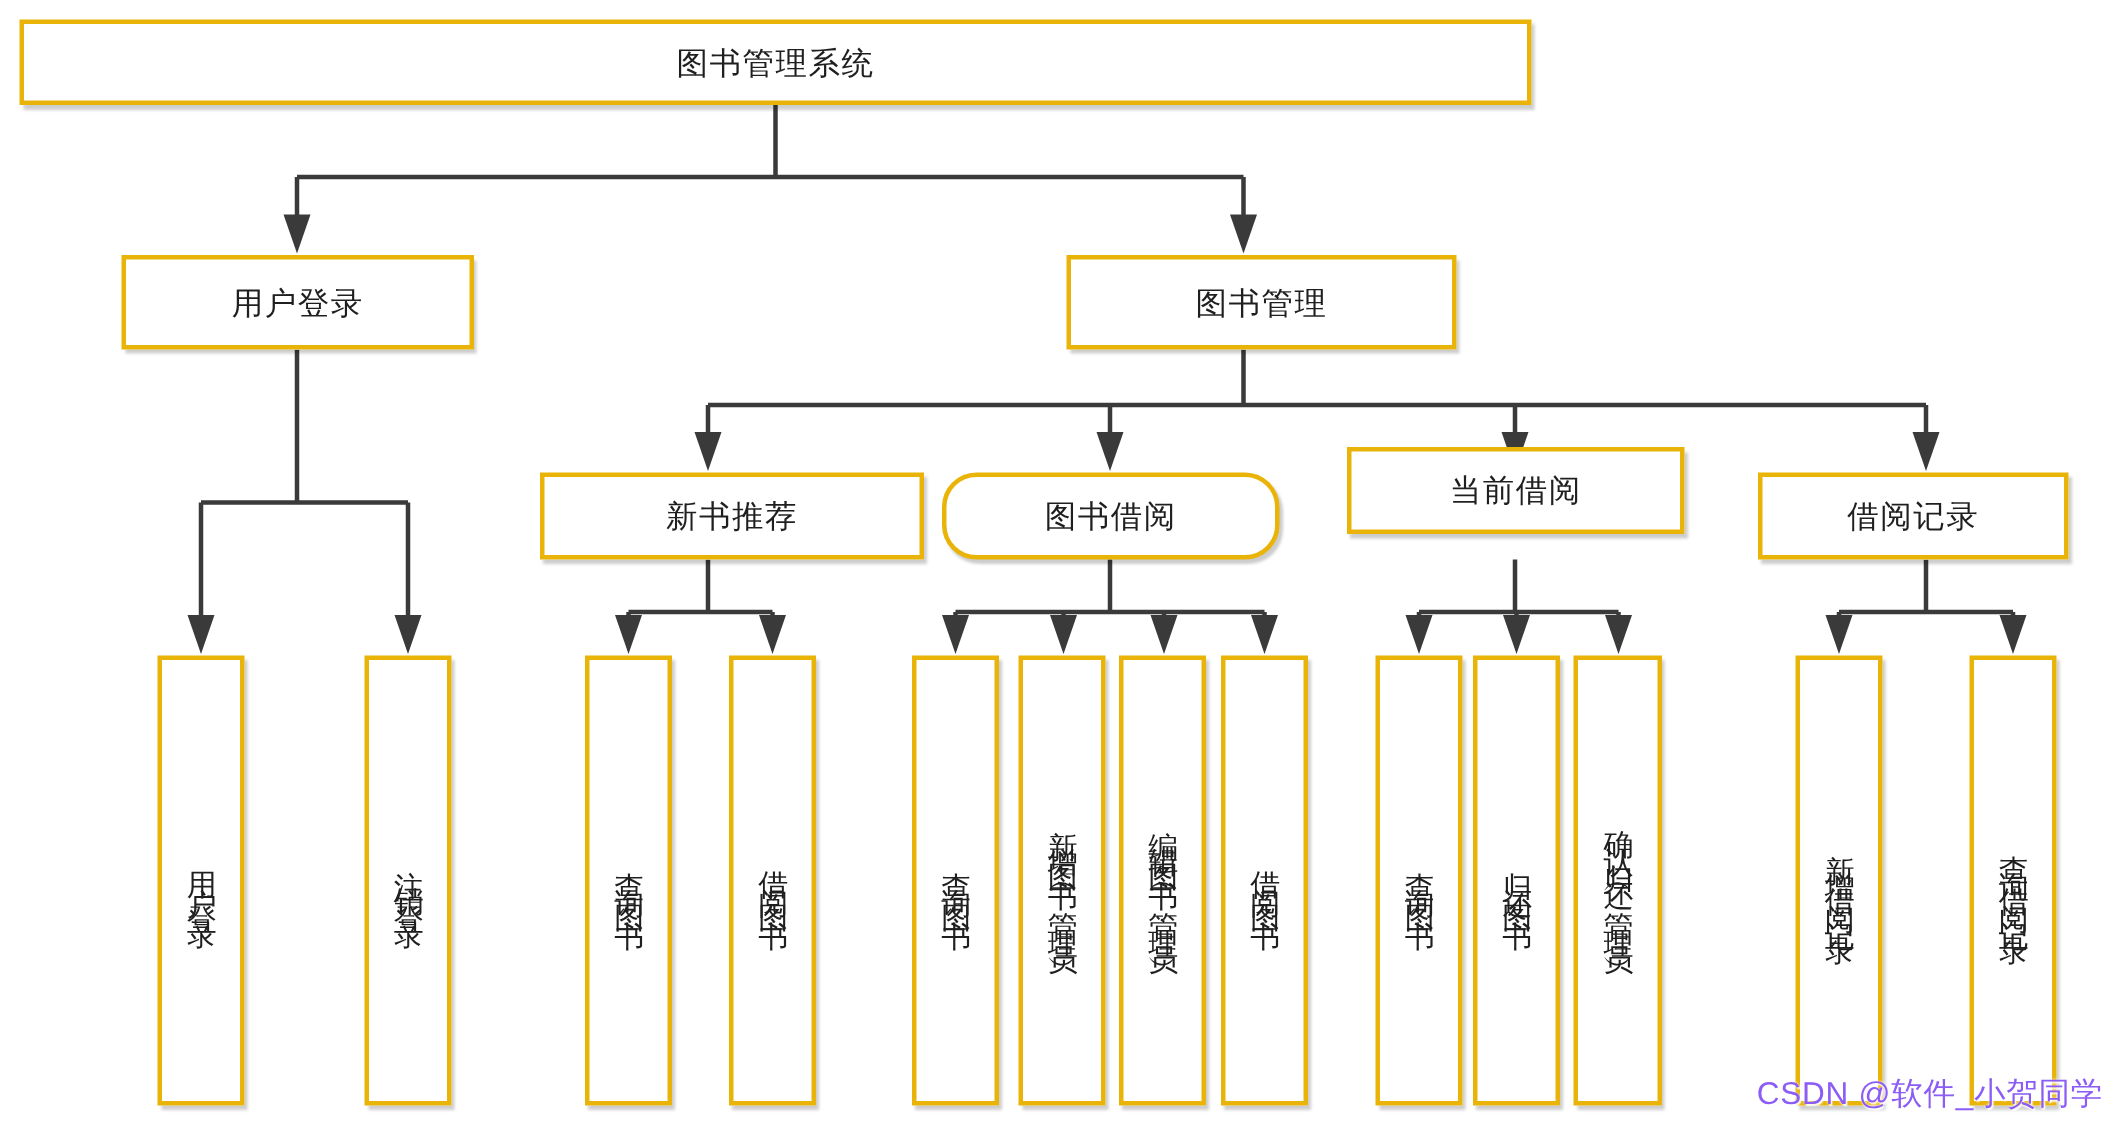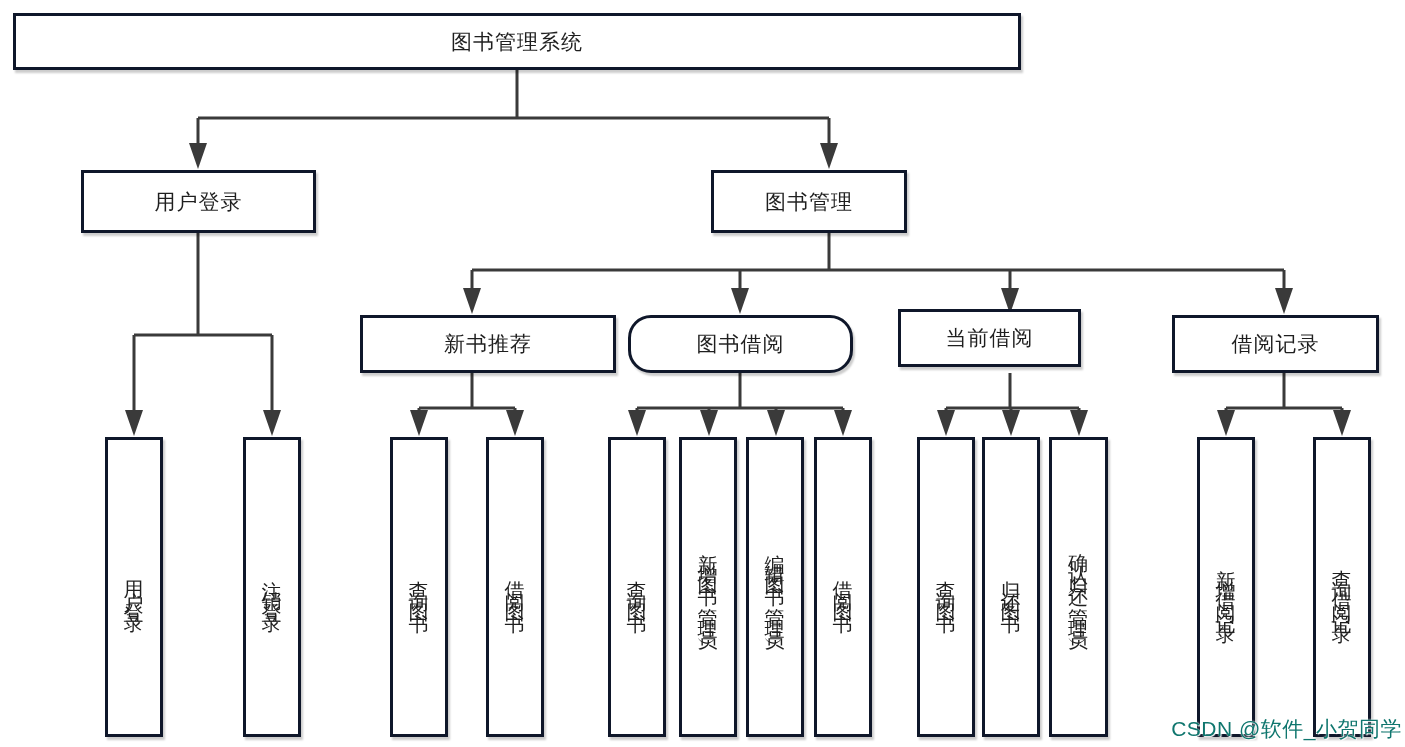--- a/index.html
+++ b/index.html
@@ -11,21 +11,21 @@
     overflow:hidden;
   }
   .connectors{
     position:absolute;left:0;top:0;width:1405px;height:747px;
     pointer-events:none;
   }
   .node{
     position:absolute;
     box-sizing:border-box;
     background:#ffffff;
-    border:3px solid #0f172a;
+    border:3px solid #eab308;
     box-shadow:2px 3px 2px rgba(0,0,0,0.20);
     display:flex;align-items:center;justify-content:center;
     color:#1f1f1f;
     z-index:2;
   }
   .hbox{
     font-size:21px;
     letter-spacing:1px;
     white-space:nowrap;
   }
@@ -36,21 +36,21 @@
     writing-mode:vertical-rl;
     line-height:1;
     font-size:20px;
     letter-spacing:11px;
     white-space:nowrap;
   }
   .watermark{
     position:absolute;
     right:3px;bottom:4px;
     font-size:21px;
-    color:#0f766e;
+    color:#8b5cf6;
     letter-spacing:0.5px;
     text-shadow:0 0 2px #ffffff, 1px 1px 1px #ffffff;
     z-index:3;
     white-space:nowrap;
   }
 </style>
 </head>
 <body>
 
 <div class="stage">
@@ -95,31 +95,31 @@
     </g>
   </svg>
 
   <div class="node hbox" style="left:13px;top:13px;width:1008px;height:57px;">
     <span>图书管理系统</span>
   </div>
 
   <div class="node hbox" style="left:81px;top:170px;width:235px;height:63px;">
     <span>用户登录</span>
   </div>
-  <div class="node hbox" style="left:711px;top:170px;width:196px;height:63px;">
+  <div class="node hbox" style="left:711px;top:170px;width:260px;height:63px;">
     <span>图书管理</span>
   </div>
 
   <div class="node hbox" style="left:360px;top:315px;width:256px;height:58px;">
     <span>新书推荐</span>
   </div>
   <div class="node hbox" style="left:628px;top:315px;width:225px;height:58px;border-radius:23px;">
     <span>图书借阅</span>
   </div>
-  <div class="node hbox" style="left:898px;top:309px;width:183px;height:58px;">
+  <div class="node hbox" style="left:898px;top:298px;width:225px;height:58px;">
     <span>当前借阅</span>
   </div>
   <div class="node hbox" style="left:1172px;top:315px;width:207px;height:58px;">
     <span>借阅记录</span>
   </div>
 
   <div class="node vbox" style="left:105px;">
     <span class="vtext">用户登录</span>
   </div>
   <div class="node vbox" style="left:243px;">

